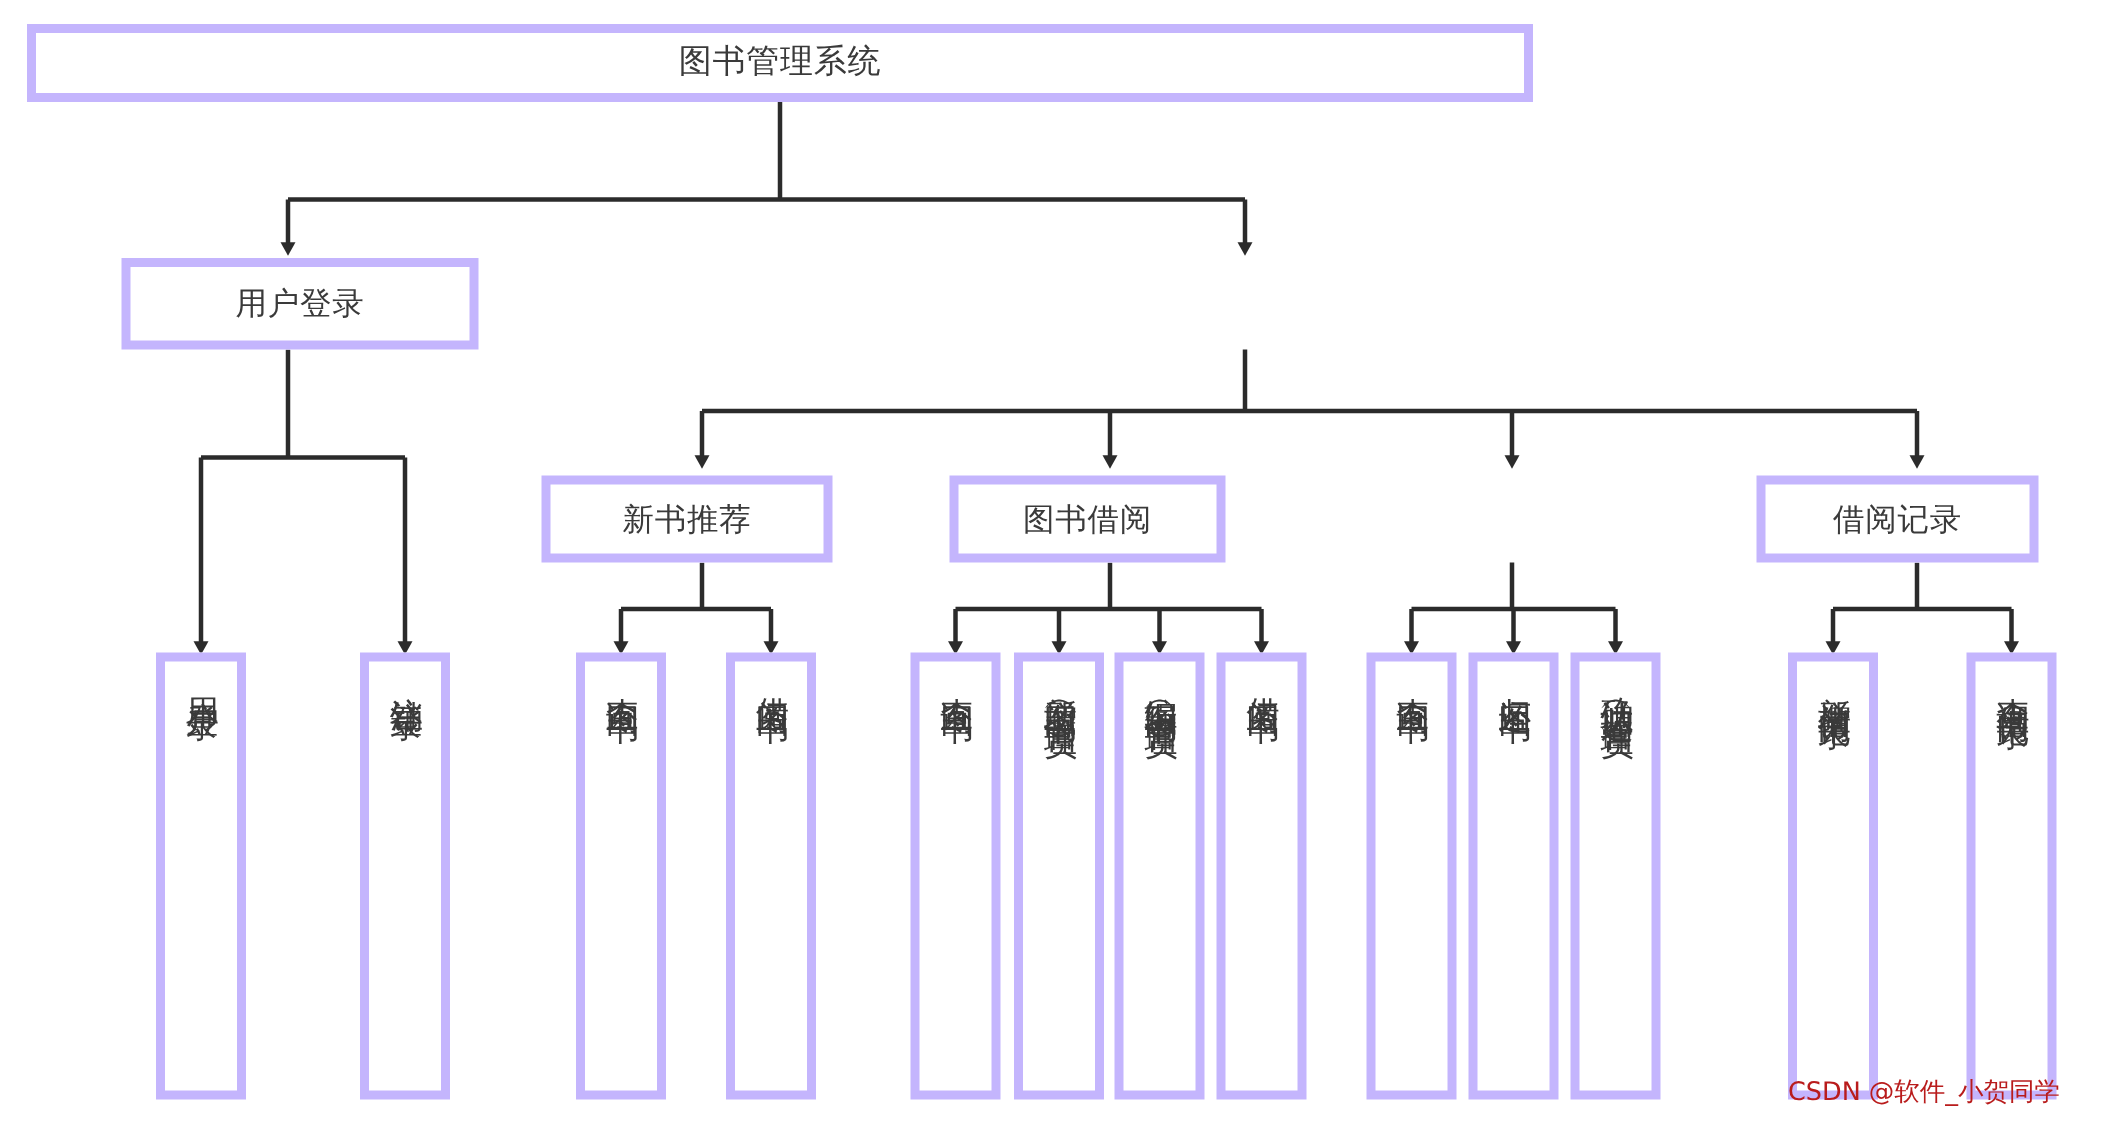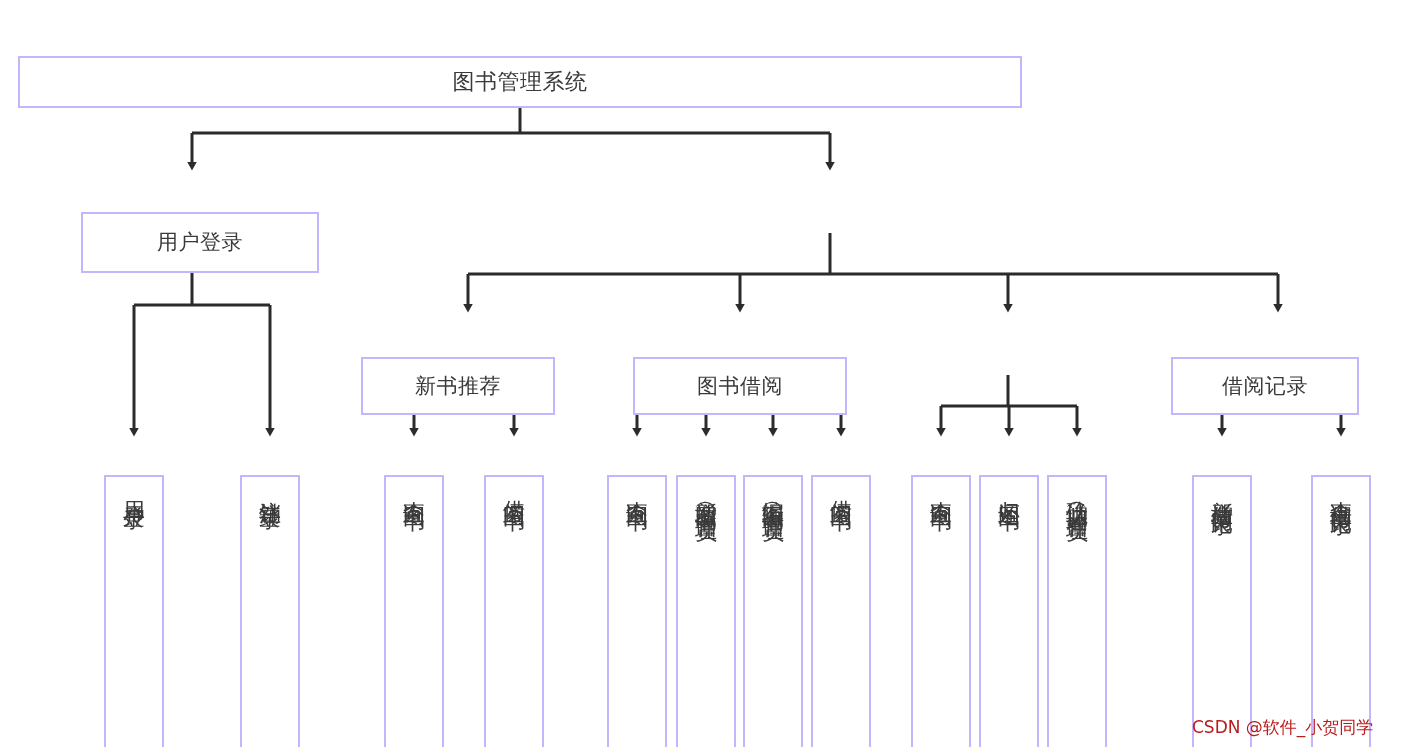--- a/index.html
+++ b/index.html
@@ -21,27 +21,26 @@
   #diagram-svg {
     position: absolute;
     left: 0;
     top: 0;
     width: 1405px;
     height: 747px;
   }
   .node-box {
     position: absolute;
     box-sizing: border-box;
-    border: 2px solid #c4b5fd;
+    border: 6px solid #c4b5fd;
     background: #ffffff;
     display: flex;
     align-items: center;
     justify-content: center;
     color: #3a3a3a;
-    margin-top: 40px;
   }
   .node-label {
     font-family: "DejaVu Sans", "Liberation Sans", sans-serif;
     color: #3a3a3a;
     line-height: 1.08;
     letter-spacing: 0.5px;
     white-space: nowrap;
   }
   
   .node-h .node-label {
@@ -133,21 +132,21 @@
     <span class="node-label">图书管理系统</span>
   </div>
 
   <div class="node-box node-h" style="left:81px; top:172px; width:238px; height:61px;">
     <span class="node-label">用户登录</span>
   </div>
 
   <div class="node-box node-h" style="left:361px; top:317px; width:194px; height:58px;">
     <span class="node-label">新书推荐</span>
   </div>
-  <div class="node-box node-h" style="left:633px; top:317px; width:214px; height:58px;">
+  <div class="node-box node-h" style="left:633px; top:317px; width:184px; height:58px;">
     <span class="node-label">图书借阅</span>
   </div>
   <div class="node-box node-h" style="left:1171px; top:317px; width:188px; height:58px;align-items:center;">
     <span class="node-label">借阅记录</span>
   </div>
 
   <div class="node-box node-v" style="left:104px; top:435px; width:60px; height:298px;">
     <span class="node-label">用户登录</span>
   </div>
   <div class="node-box node-v" style="left:240px; top:435px; width:60px; height:298px;">

